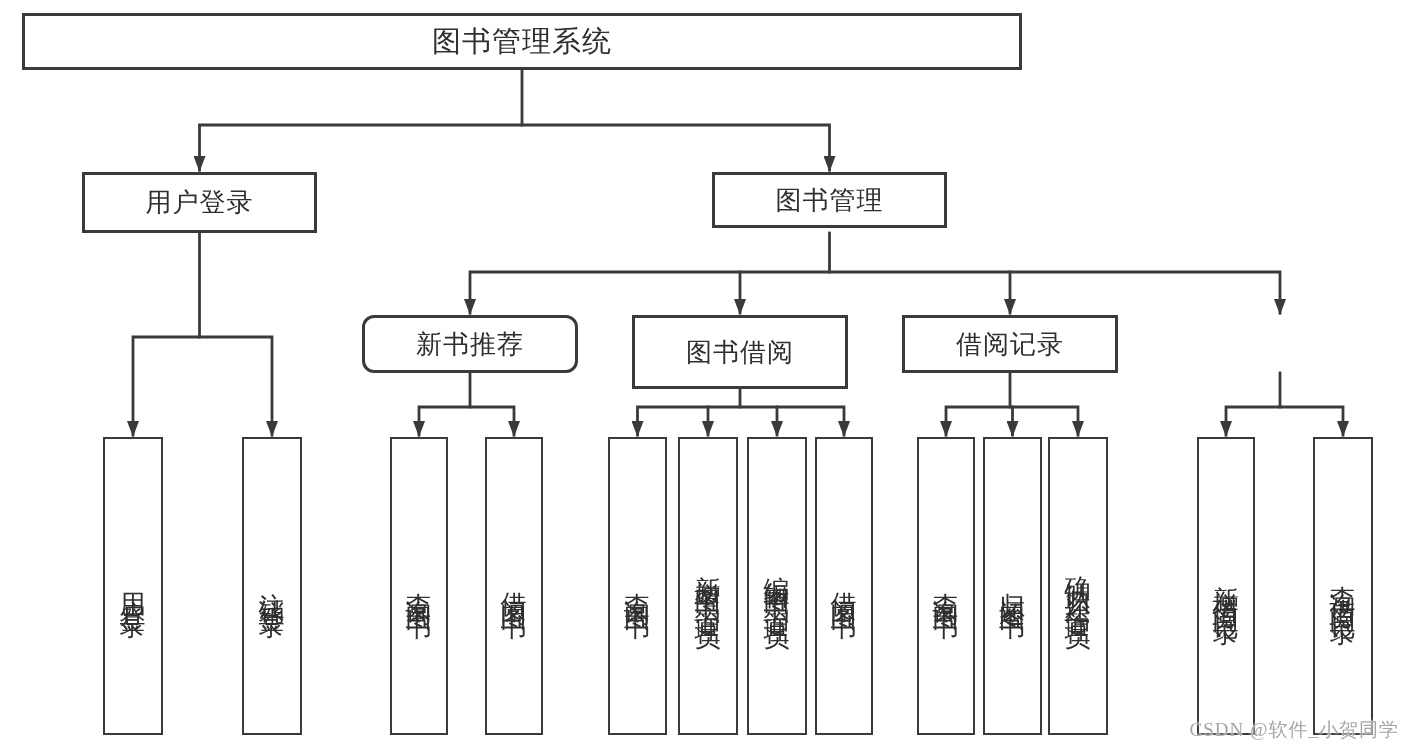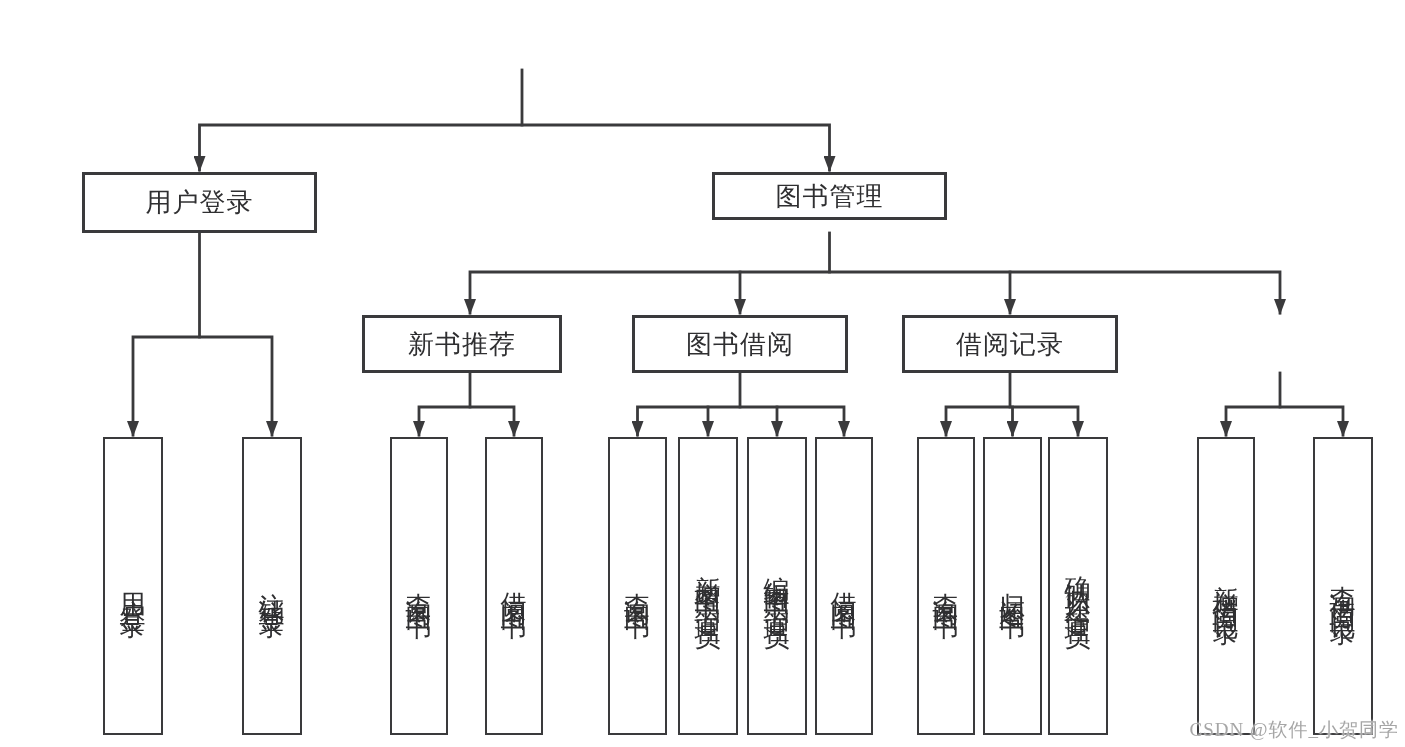--- a/index.html
+++ b/index.html
@@ -63,26 +63,27 @@
 
       <path d="M1010,373 V407"></path>
       <path d="M946,435 V407 H1078 V435" marker-start="url(#arw)" marker-end="url(#arw)"></path>
       <path d="M1012.5,407 V435" marker-end="url(#arw)"></path>
 
       <path d="M1280,373 V407"></path>
       <path d="M1226,435 V407 H1343 V435" marker-start="url(#arw)" marker-end="url(#arw)"></path>
     </g>
   </svg>
 
+  <div class="box root-box" style="left:22px; top:13px; width:1000px; height:57px;">图书管理系统</div>
 
   <div class="box branch-box" style="left:82px; top:172px; width:235px; height:61px;">用户登录</div>
-  <div class="box branch-box" style="left:712px; top:172px; width:235px; height:48px;">图书管理</div>
+  <div class="box branch-box" style="left:712px; top:172px; width:235px; height:56px;">图书管理</div>
 
-  <div class="box branch-box" style="left:362px; top:315px; width:200px; height:58px;">新书推荐</div>
-  <div class="box branch-box" style="left:632px; top:315px; width:216px; height:58px;">图书借阅</div>
+  <div class="box branch-box" style="left:362px; top:315px; width:216px; height:58px;border-radius:12px;">新书推荐</div>
+  <div class="box branch-box" style="left:632px; top:315px; width:216px; height:74px;">图书借阅</div>
   <div class="box branch-box" style="left:902px; top:315px; width:216px; height:58px;">借阅记录</div>
 
   <div class="box leaf-box" style="left:103px; top:437px; width:60px; height:298px;">
     <span class="v-label">用户登录</span>
   </div>
   <div class="box leaf-box" style="left:242px; top:437px; width:60px; height:298px;">
     <span class="v-label">注销登录</span>
   </div>
 
   <div class="box leaf-box" style="left:390px; top:437px; width:58px; height:298px;">

